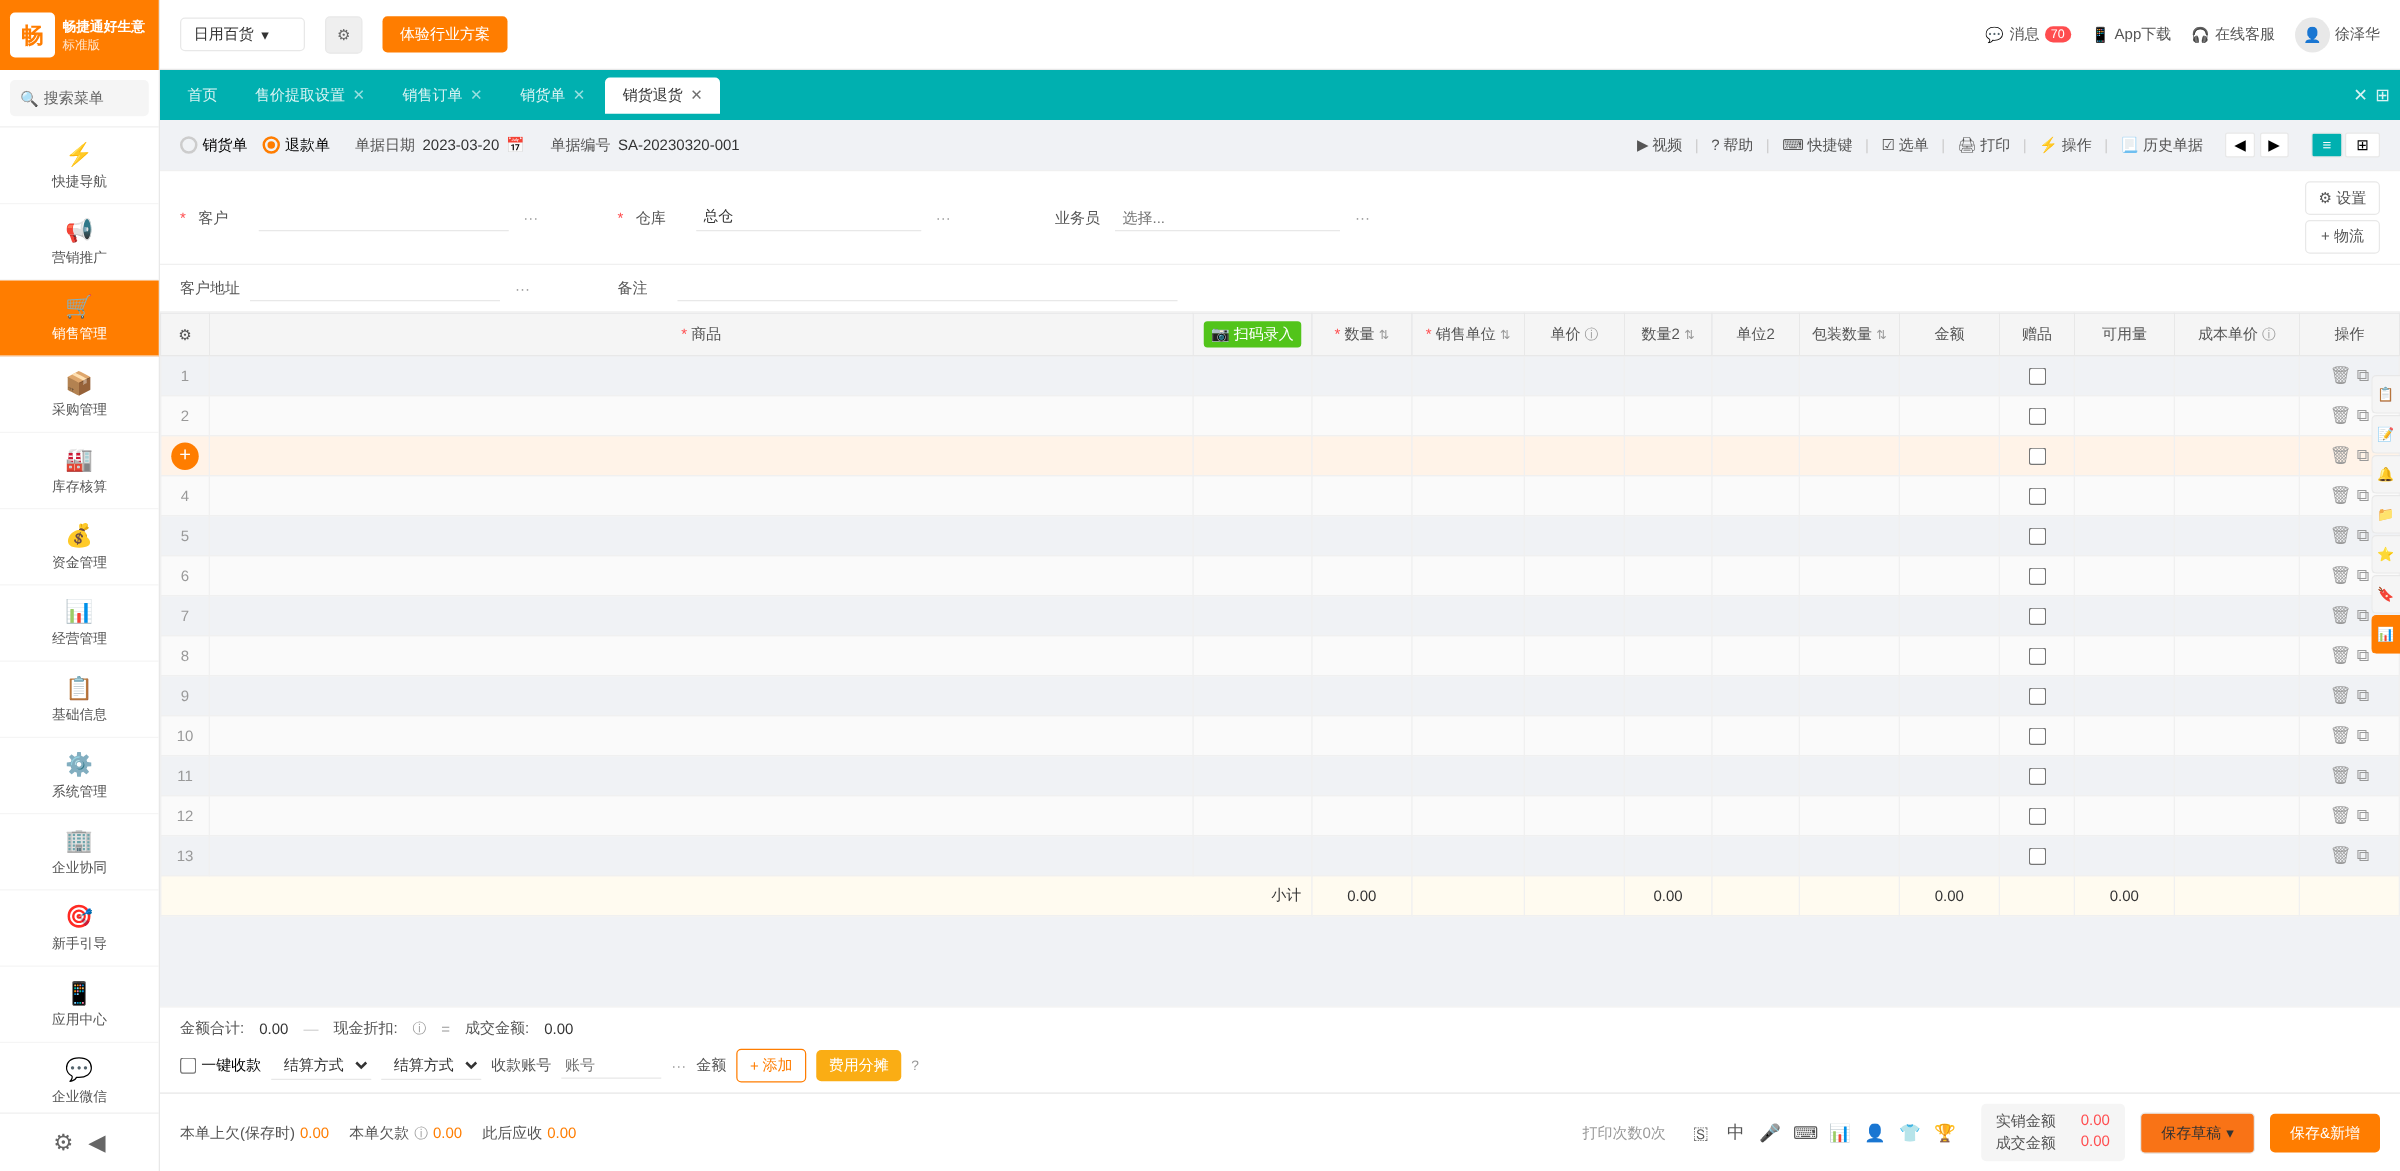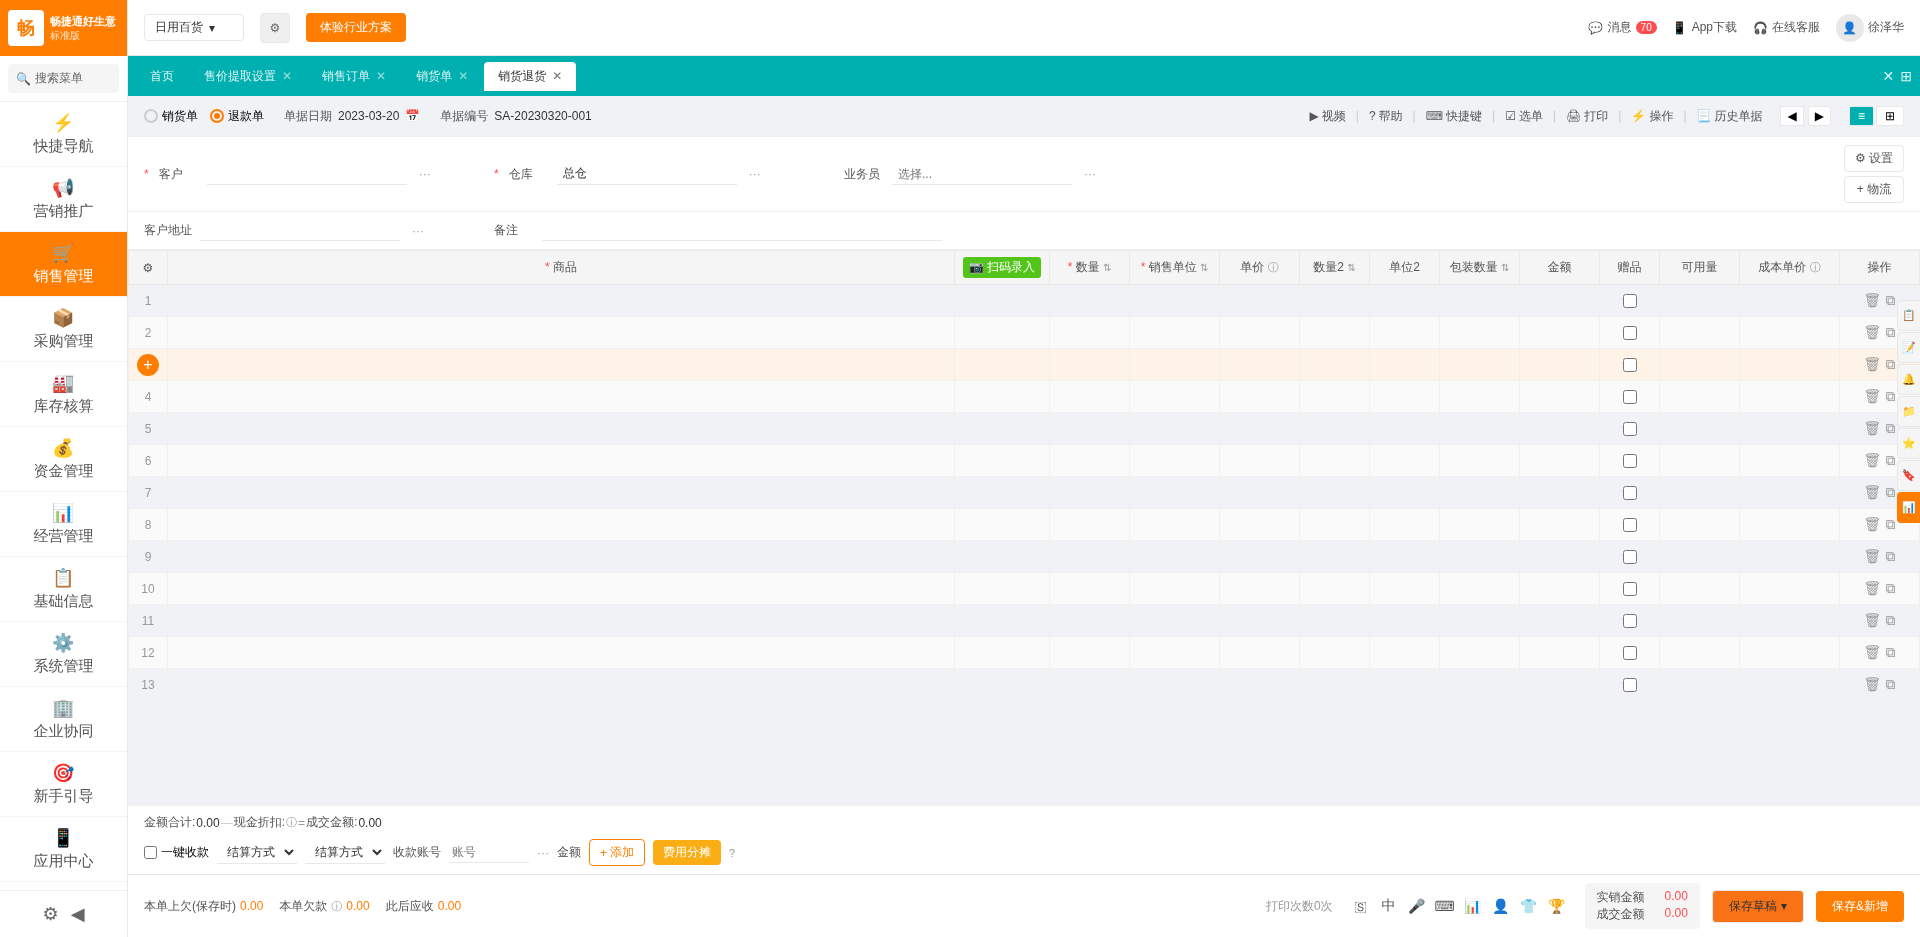--- a/index.html
+++ b/index.html
@@ -15,21 +15,21 @@
     .sidebar-logo-icon span { color: #ff7d00; font-size: 18px; font-weight: bold; }
     .sidebar-version { color: rgba(255,255,255,0.8); font-size: 10px; }
     
     .sidebar-search { padding: 8px; border-bottom: 1px solid #f0f0f0; }
     .sidebar-search-btn { width: 100%; background: #f5f5f5; border: none; border-radius: 4px; padding: 6px 8px; cursor: pointer; display: flex; align-items: center; gap: 4px; color: #666; font-size: 12px; }
     
     .sidebar-nav { flex: 1; overflow-y: auto; }
     .sidebar-item { display: flex; flex-direction: column; align-items: center; padding: 10px 4px; cursor: pointer; color: #555; border-bottom: 1px solid #f5f5f5; }
     .sidebar-item.active { background: #ff7d00; color: #fff; }
     .sidebar-item-icon { font-size: 18px; margin-bottom: 3px; }
-    .sidebar-item-label { font-size: 15px; text-align: center; }
+    .sidebar-item-label { font-size: 11px; text-align: center; }
     
     .sidebar-bottom { padding: 8px; border-top: 1px solid #f0f0f0; display: flex; gap: 4px; align-items: center; justify-content: center; }
     .sidebar-bottom-btn { background: none; border: none; cursor: pointer; color: #666; font-size: 18px; padding: 4px; }
     
     
     .main-content { flex: 1; display: flex; flex-direction: column; background: #f0f2f5; overflow: hidden; }
     
     
     .top-header { background: #fff; height: 56px; display: flex; align-items: center; padding: 0 16px; border-bottom: 1px solid #e8e8e8; gap: 16px; }
     .breadcrumb-select { display: flex; align-items: center; gap: 6px; padding: 4px 10px; border: 1px solid #e8e8e8; border-radius: 4px; cursor: pointer; font-size: 12px; color: #333; min-width: 100px; }
@@ -85,21 +85,21 @@
     .table-checkbox { width: 14px; height: 14px; }
     .action-icons { display: flex; gap: 4px; justify-content: center; }
     .action-icon { cursor: pointer; color: #999; font-size: 14px; }
     .add-row-btn { width: 22px; height: 22px; border-radius: 50%; background: #ff7d00; color: #fff; border: none; cursor: pointer; font-size: 16px; display: flex; align-items: center; justify-content: center; }
     
     
     .summary-row td { background: #fffbf0 !important; font-weight: 500; color: #333; }
     
     
     .form-footer { padding: 8px 16px; border-top: 1px solid #f0f0f0; background: #fff; }
-    .footer-row1 { display: flex; align-items: center; gap: 1px; margin-bottom: 8px; }
+    .footer-row1 { display: flex; align-items: center; gap: 12px; margin-bottom: 8px; }
     .footer-label { color: #555; }
     .footer-value { color: #333; font-weight: 500; }
     .footer-dash { color: #ccc; }
     .footer-equal { color: #999; }
     .footer-row2 { display: flex; align-items: center; gap: 8px; }
     .footer-checkbox { display: flex; align-items: center; gap: 4px; }
     .yellow-btn { background: #faad14; color: #fff; border: none; border-radius: 4px; padding: 4px 10px; cursor: pointer; font-size: 12px; }
     .add-btn { background: none; border: 1px solid #ff7d00; color: #ff7d00; border-radius: 4px; padding: 4px 10px; cursor: pointer; font-size: 12px; display: flex; align-items: center; gap: 3px; }
     
     
@@ -772,20 +772,34 @@
                 <td></td>
                 <td></td>
                 <td>
                   <div class="action-icons">
                     <span class="action-icon">🗑</span>
                     <span class="action-icon">⧉</span>
                   </div>
                 </td>
               </tr>
 
+            <tr class="summary-row">
+              <td colspan="3" style="text-align:right;padding-right:8px;">小计</td>
+              <td>0.00</td>
+              <td></td>
+              <td></td>
+              <td>0.00</td>
+              <td></td>
+              <td></td>
+              <td>0.00</td>
+              <td></td>
+              <td>0.00</td>
+              <td></td>
+              <td></td>
+            </tr>
           </tbody>
         </table>
       </div>
 
       <div class="form-footer">
         <div class="footer-row1">
           <span class="footer-label">金额合计:</span>
           <span class="footer-value">0.00</span>
           <span class="footer-dash">—</span>
           <span class="footer-label">现金折扣:</span>

